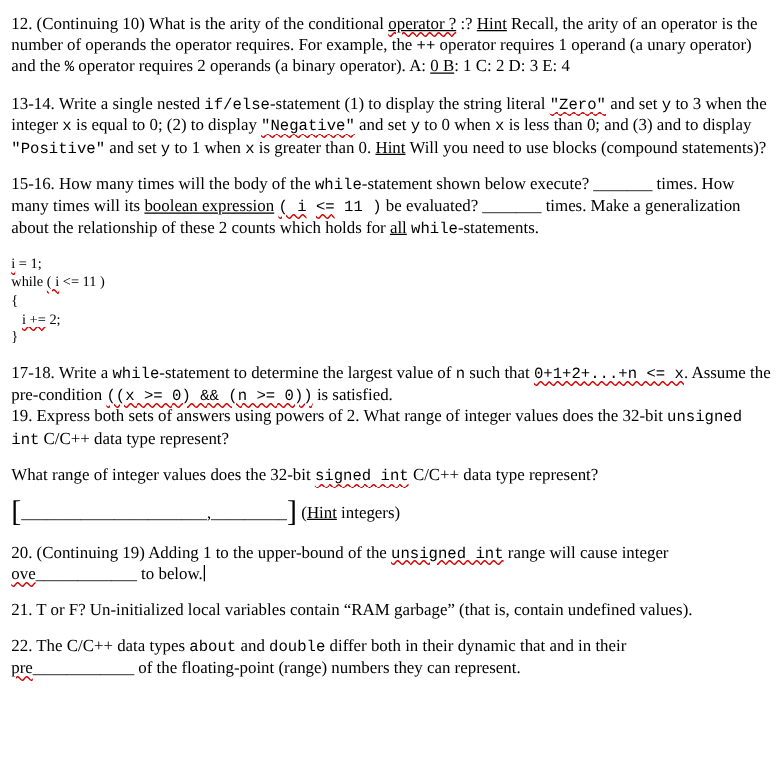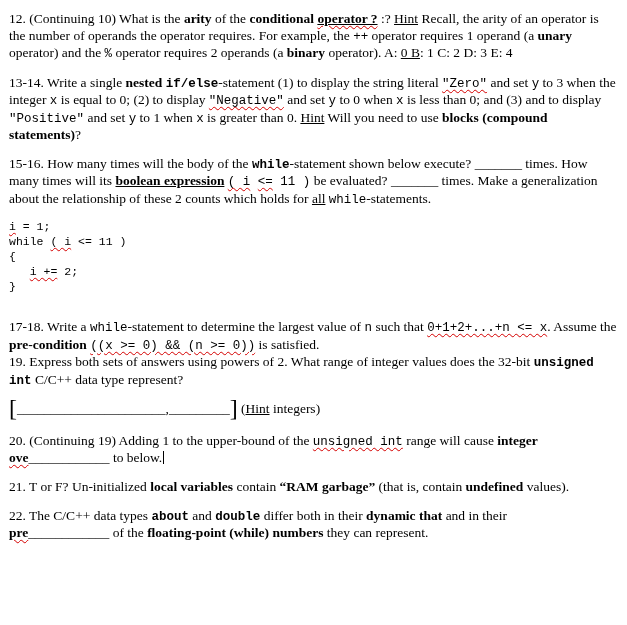--- a/index.html
+++ b/index.html
@@ -1,26 +1,26 @@
 <!DOCTYPE html>
 <html><head>
 <meta charset="utf-8">
 <style>
   html,body{margin:0;padding:0}
   body{width:627px;height:625px;background:#ffffff;color:#000000;
        font-family:"Liberation Serif",serif;font-size:13.5px;overflow:hidden}
   .page{padding:11px 9px 0 9px;line-height:1.24}
   p{margin:0 0 12px 0}
-  .b{font-weight:bold}
+  .b{font-weight:normal}
   .u{text-decoration:underline}
   .m{font-family:"Liberation Mono","DejaVu Sans Mono",monospace;font-size:12.5px}
   .sq{text-decoration-line:underline;text-decoration-style:wavy;
       text-decoration-color:#d40000;text-decoration-thickness:1px;text-underline-offset:2px}
-  .code{font-family:Liberation Mono, monospace;font-size:11.5px;
-        line-height:1.3;margin:2px 0 24px 0;white-space:pre}
+  .code{font-family:Liberation Serif, serif;font-size:11.5px;
+        line-height:1.3;margin:2px 0 12px 0;white-space:pre}
   .bk{font-size:24px;line-height:0;vertical-align:-3px}
   .rangeline{margin-bottom:15px}
   .caret{display:inline-block;width:1px;height:13px;background:#000;vertical-align:-2px;margin-left:1px}
 </style>
 </head>
 <body>
 
 <div class="page">
 
   <p><span>12. (Continuing 10) What is the </span><span class="b">arity</span><span> of the </span><span class="b">conditional</span><span> </span><span class="b u"><span class="sq">operator ?</span></span><span> :? </span><span class="u">Hint</span><span> Recall, the arity of an operator is the number of operands the operator requires. For example, the </span><span class="m">++</span><span> operator requires 1 operand (a </span><span class="b">unary</span><span> operator) and the </span><span class="m">%</span><span> operator requires 2 operands (a </span><span class="b">binary</span><span> operator). A: </span><span class="u">0 B</span><span>: 1 C: 2 D: 3 E: 4</span></p>
@@ -31,22 +31,23 @@
 
   <pre class="code"><span class="sq">i</span><span> = 1;</span>
 <span>while </span><span class="sq">( i</span><span> &lt;= 11 )</span>
 <span>{</span>
 <span>   </span><span class="sq">i +=</span><span> 2;</span>
 <span>}</span></pre>
 
   <p><span>17-18. Write a </span><span class="m">while</span><span>-statement to determine the largest value of </span><span class="m">n</span><span> such that </span><span class="m sq">0+1+2+...+n &lt;= x</span><span>. Assume the </span><span class="b">pre-condition</span><span> </span><span class="m sq">((x &gt;= 0) &amp;&amp; (n &gt;= 0))</span><span> is satisfied.</span><br><span>19. Express both sets of answers using powers of 2. What range of integer values does the 32-bit </span><span class="b m">unsigned int</span><span> C/C++ data type represent?</span></p>
 
 
+  <p><span>What range of integer values does the 32-bit </span><span class="b m sq">signed int</span><span> C/C++ data type represent?</span></p>
 
   <p class="rangeline"><span class="bk">[</span><span>______________________</span><span>,</span><span>_________</span><span class="bk">]</span><span> (</span><span class="u">Hint</span><span> integers)</span></p>
 
   <p><span>20. (Continuing 19) Adding 1 to the upper-bound of the </span><span class="m sq">unsigned int</span><span> range will cause </span><span class="b">integer</span><br><span class="b sq">ove</span><span>____________</span><span> to below.</span><span class="caret"></span></p>
 
   <p><span>21. T or F? Un-initialized </span><span class="b">local variables</span><span> contain </span><span class="b">“RAM garbage”</span><span> (that is, contain </span><span class="b">undefined</span><span> values).</span></p>
 
-  <p><span>22. The C/C++ data types </span><span class="b m">about</span><span> and </span><span class="b m">double</span><span> differ both in their </span><span class="b">dynamic that</span><span> and in their </span><br><span class="b sq">pre</span><span>____________</span><span> of the </span><span class="b">floating-point (while) numbers</span><span> they can represent.</span></p>
+  <p><span>22. The C/C++ data types </span><span class="b m">about</span><span> and </span><span class="b m">double</span><span> differ both in their </span><span class="b">dynamic that</span><span> and in their </span><br><span class="b sq">pre</span><span>____________</span><span> of the </span><span class="b">floating-point (range) numbers</span><span> they can represent.</span></p>
 
 </div>
 
 </body></html>

